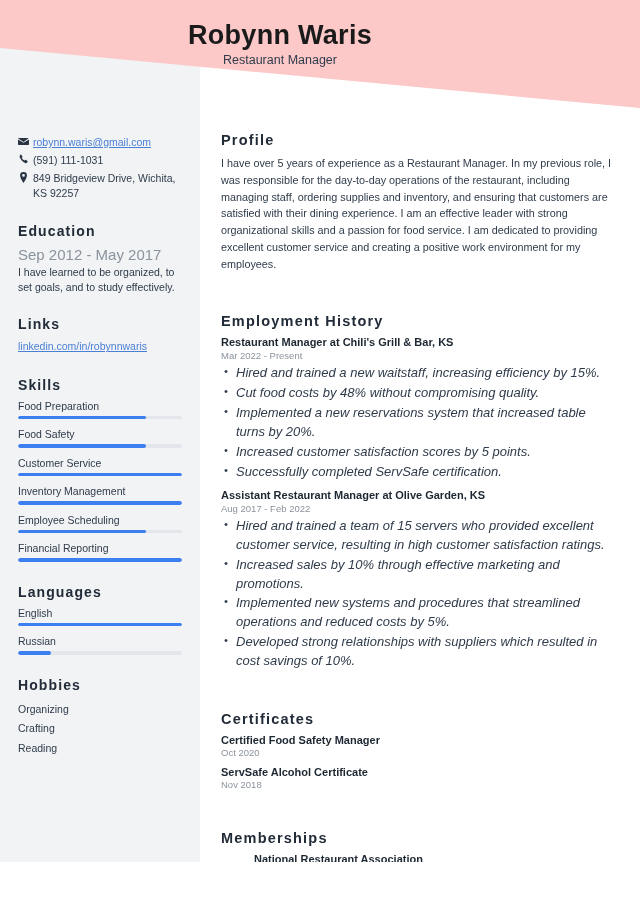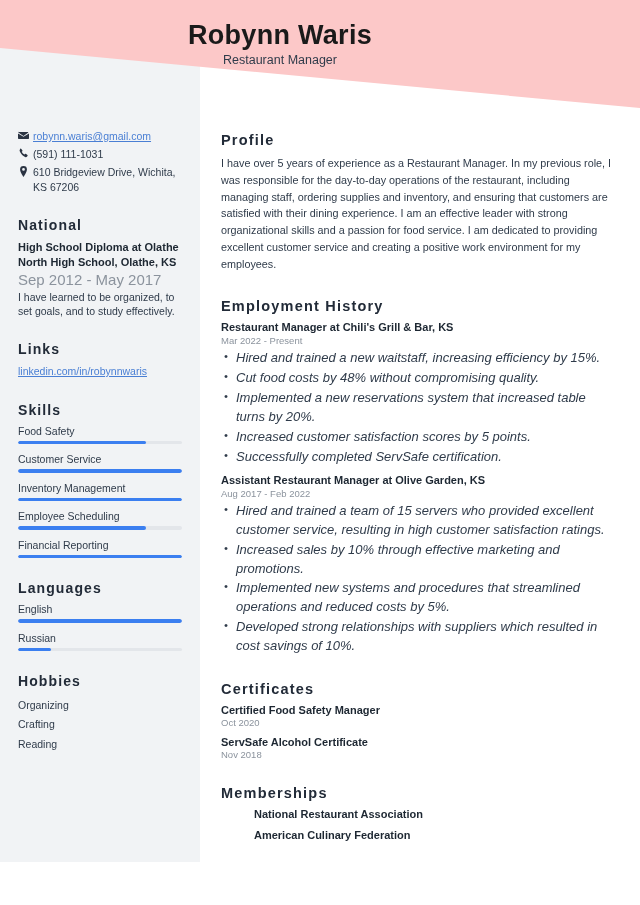--- a/index.html
+++ b/index.html
@@ -47,21 +47,21 @@
   }
   .job-title {
     margin-top: 2px;
     font-size: 12.5px;
     color: #2f3b4a;
     font-weight: normal;
   }
   
   .side-content {
     position: absolute;
-    left: 0; top: 109px;
+    left: 0; top: 115px;
     width: 200px;
     padding: 20px 18px 0 18px;
     z-index: 5;
   }
   .main-content {
     position: absolute;
     left: 200px; top: 115px;
     width: 440px;
     padding: 17px 24px 0 21px;
     z-index: 5;
@@ -92,21 +92,21 @@
     font-size: 14px;
     font-weight: bold;
     color: #222b38;
     letter-spacing: 1.1px;
     margin-top: 22px;
     margin-bottom: 7px;
   }
   .main-content .sec-head {
     font-size: 14.5px;
     letter-spacing: 1.2px;
-    margin-top: 25px;
+    margin-top: 40px;
     margin-bottom: 7px;
   }
   .main-content .sec-head.first { margin-top: 0; }
   
   .entry-title {
     font-size: 11px;
     font-weight: bold;
     color: #1d2732;
     line-height: 1.36;
   }
@@ -246,38 +246,43 @@
             </svg>
         </span>
         <span class="contact-val">(591) 111-1031</span>
       </div>
       <div class="contact-row">
         <span class="contact-icon">
           <svg width="11" height="11" viewBox="0 0 16 16" fill="currentColor">
               <path d="M8 0a5 5 0 0 0-5 5c0 3.8 5 11 5 11s5-7.2 5-11a5 5 0 0 0-5-5zm0 7a2 2 0 1 1 0-4 2 2 0 0 1 0 4z"></path>
             </svg>
         </span>
-        <span class="contact-val">610 Bridgeview Drive, Wichita, KS 67206</span>
-      </div>
-    </div>
-
-    <div class="sec-head">National</div>
-    <div>
-      <div class="entry-title">High School Diploma at Olathe North High School, Olathe, KS</div>
+        <span class="contact-val">849 Bridgeview Drive, Wichita, KS 92257</span>
+      </div>
+    </div>
+
+    <div class="sec-head">Education</div>
+    <div>
       <div class="entry-date">Sep 2012 - May 2017</div>
       <div class="entry-desc">I have learned to be organized, to set goals, and to study effectively.</div>
     </div>
 
     <div class="sec-head">Links</div>
     <div class="link-row">
       <a class="link-a">linkedin.com/in/robynnwaris</a>
     </div>
 
     <div class="sec-head">Skills</div>
     <div>
+      <div class="bar-item">
+        <div class="bar-label">Food Preparation</div>
+        <div class="bar-track">
+            <div class="bar-fill" style="width: 78%;"></div>
+          </div>
+      </div>
       <div class="bar-item">
         <div class="bar-label">Food Safety</div>
         <div class="bar-track">
             <div class="bar-fill" style="width: 78%;"></div>
           </div>
       </div>
       <div class="bar-item">
         <div class="bar-label">Customer Service</div>
         <div class="bar-track">
             <div class="bar-fill" style="width: 100%;"></div>

